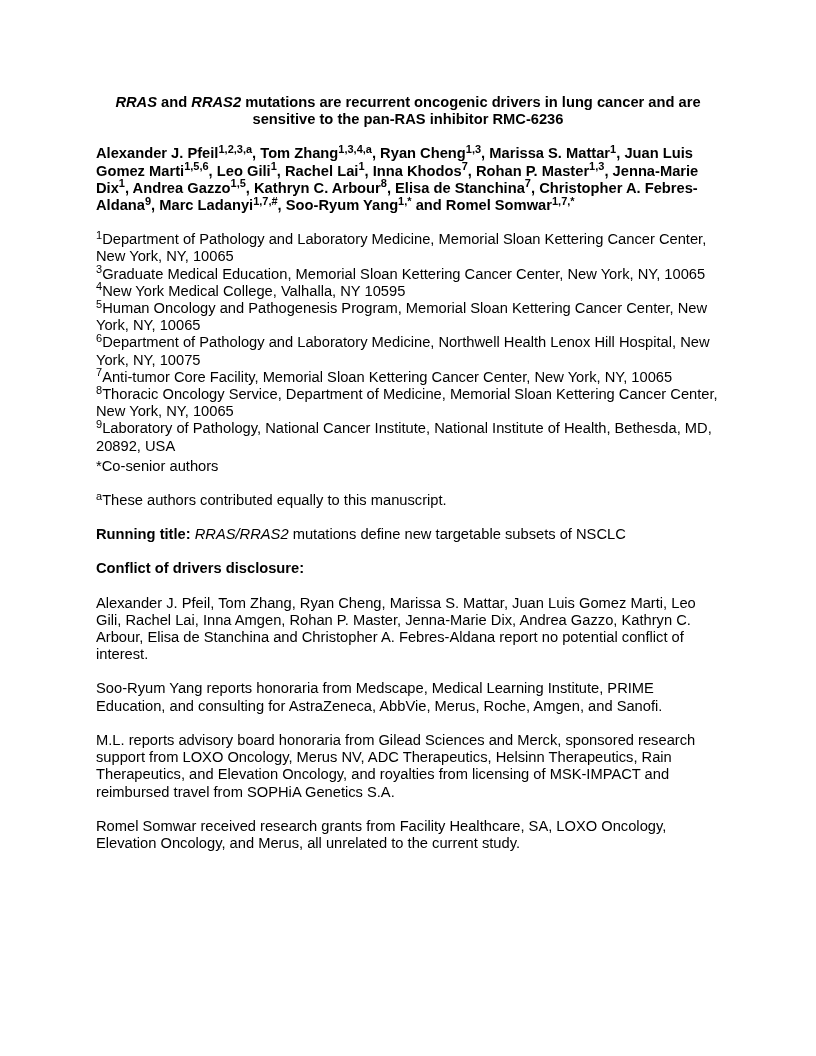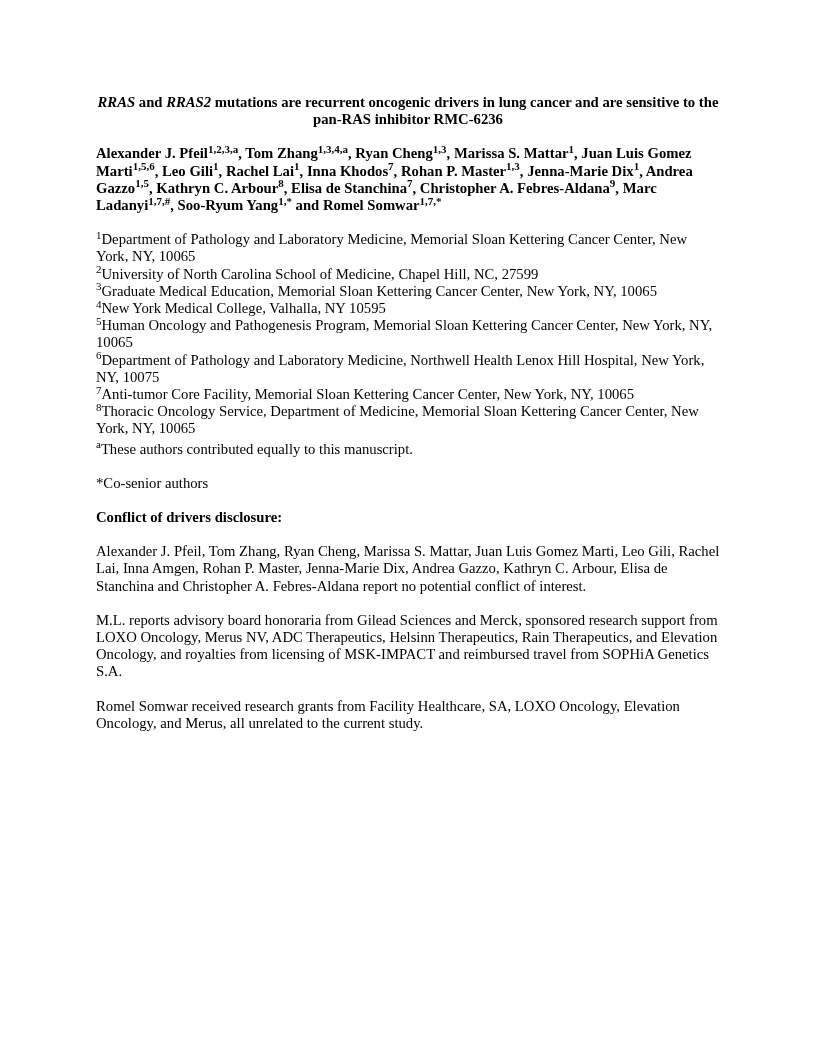--- a/index.html
+++ b/index.html
@@ -8,21 +8,21 @@
     background: #ffffff;
   }
   .page {
     position: relative;
     width: 816px;
     height: 1056px;
     margin: 0 auto;
     background: #ffffff;
     box-sizing: border-box;
     padding: 94px 96px 32px 96px;
-    font-family: Liberation Serif, serif;
+    font-family: Liberation Sans, sans-serif;
     font-size: 14.7px;
     line-height: 17.2px;
     color: #000000;
     overflow: hidden;
     -webkit-font-smoothing: antialiased;
   }
   .page p {
     margin: 0 0 17px 0;
   }
   .title {
@@ -46,29 +46,31 @@
   .i { font-style: italic; }
 </style>
 </head>
 <body>
 
 <div class="page">
   <p class="title"><span class="b i">RRAS</span><span class="b"> and </span><span class="b i">RRAS2</span><span class="b"> mutations are recurrent oncogenic drivers in lung cancer and are sensitive to the pan-RAS inhibitor RMC-6236</span></p>
   <p><span class="b">Alexander J. Pfeil</span><sup class="b">1,2,3,a</sup><span class="b">, Tom Zhang</span><sup class="b">1,3,4,a</sup><span class="b">, Ryan Cheng</span><sup class="b">1,3</sup><span class="b">, Marissa S. Mattar</span><sup class="b">1</sup><span class="b">, Juan Luis Gomez Marti</span><sup class="b">1,5,6</sup><span class="b">, Leo Gili</span><sup class="b">1</sup><span class="b">, Rachel Lai</span><sup class="b">1</sup><span class="b">, Inna Khodos</span><sup class="b">7</sup><span class="b">, Rohan P. Master</span><sup class="b">1,3</sup><span class="b">, Jenna-Marie Dix</span><sup class="b">1</sup><span class="b">, Andrea Gazzo</span><sup class="b">1,5</sup><span class="b">, Kathryn C. Arbour</span><sup class="b">8</sup><span class="b">, Elisa de Stanchina</span><sup class="b">7</sup><span class="b">, Christopher A. Febres-Aldana</span><sup class="b">9</sup><span class="b">, Marc Ladanyi</span><sup class="b">1,7,#</sup><span class="b">, Soo-Ryum Yang</span><sup class="b">1,*</sup><span class="b"> and Romel Somwar</span><sup class="b">1,7,*</sup></p>
   <div class="affiliations">
       <p><sup>1</sup>Department of Pathology and Laboratory Medicine, Memorial Sloan Kettering Cancer Center, New York, NY, 10065</p>
-      <p><sup>2</sup>University of North Carolina School of Medicine, Chapel Hill, NC, 27599</p>
       <p><sup>3</sup>Graduate Medical Education, Memorial Sloan Kettering Cancer Center, New York, NY, 10065</p>
       <p><sup>4</sup>New York Medical College, Valhalla, NY 10595</p>
       <p><sup>5</sup>Human Oncology and Pathogenesis Program, Memorial Sloan Kettering Cancer Center, New York, NY, 10065</p>
       <p><sup>6</sup>Department of Pathology and Laboratory Medicine, Northwell Health Lenox Hill Hospital, New York, NY, 10075</p>
       <p><sup>7</sup>Anti-tumor Core Facility, Memorial Sloan Kettering Cancer Center, New York, NY, 10065</p>
       <p><sup>8</sup>Thoracic Oncology Service, Department of Medicine, Memorial Sloan Kettering Cancer Center, New York, NY, 10065</p>
+      <p><sup>9</sup>Laboratory of Pathology, National Cancer Institute, National Institute of Health, Bethesda, MD, 20892, USA</p>
     </div>
+  <p><span>*Co-senior authors</span></p>
   <p><sup>a</sup><span>These authors contributed equally to this manuscript.</span></p>
-  <p><span>*Co-senior authors</span></p>
+  <p><span class="b">Running title: </span><span class="i">RRAS/RRAS2</span><span> mutations define new targetable subsets of NSCLC</span></p>
   <p><span class="b">Conflict of drivers disclosure:</span></p>
   <div id="coi-section">
       <p>Alexander J. Pfeil, Tom Zhang, Ryan Cheng, Marissa S. Mattar, Juan Luis Gomez Marti, Leo Gili, Rachel Lai, Inna Amgen, Rohan P. Master, Jenna-Marie Dix, Andrea Gazzo, Kathryn C. Arbour, Elisa de Stanchina and Christopher A. Febres-Aldana report no potential conflict of interest.</p>
+      <p>Soo-Ryum Yang reports honoraria from Medscape, Medical Learning Institute, PRIME Education, and consulting for AstraZeneca, AbbVie, Merus, Roche, Amgen, and Sanofi.</p>
       <p>M.L. reports advisory board honoraria from Gilead Sciences and Merck, sponsored research support from LOXO Oncology, Merus NV, ADC Therapeutics, Helsinn Therapeutics, Rain Therapeutics, and Elevation Oncology, and royalties from licensing of MSK-IMPACT and reimbursed travel from SOPHiA Genetics S.A.</p>
       <p>Romel Somwar received research grants from Facility Healthcare, SA, LOXO Oncology, Elevation Oncology, and Merus, all unrelated to the current study.</p>
     </div>
 </div>
 
 </body></html>

